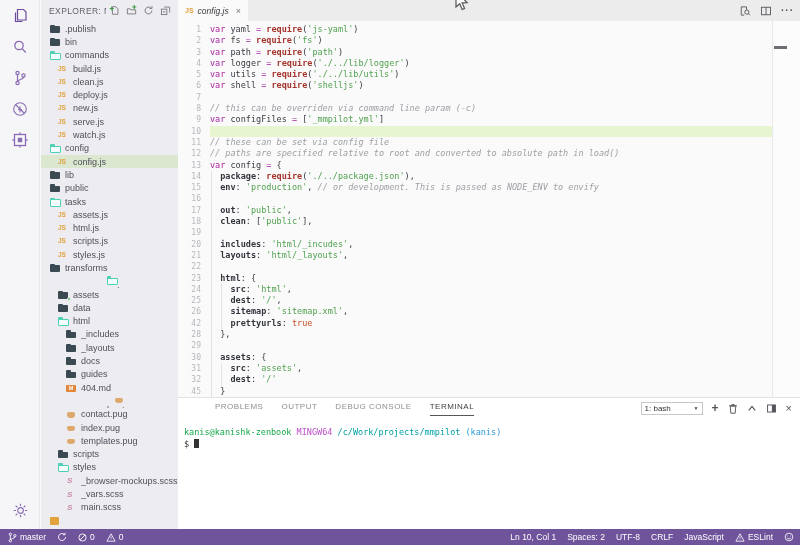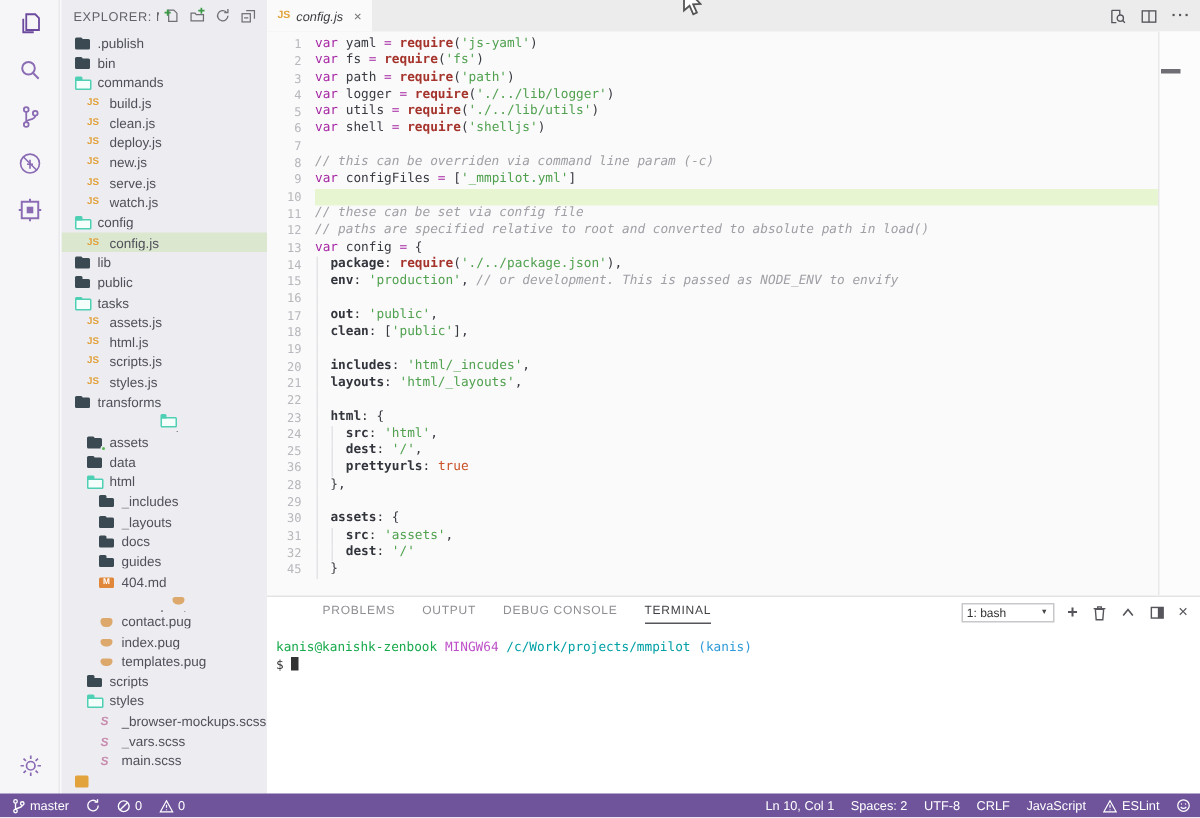--- a/index.html
+++ b/index.html
@@ -443,21 +443,25 @@
         </div>
         <div class="code-line">
           <span class="ln">24</span>
           <span class="lc"><i class="guide g0"></i><i class="guide g1"></i><span class="tk-p">    </span><span class="tk-r">src</span><span class="tk-p">: </span><span class="tk-s">'html'</span><span class="tk-p">,</span></span>
         </div>
         <div class="code-line">
           <span class="ln">25</span>
           <span class="lc"><i class="guide g0"></i><i class="guide g1"></i><span class="tk-p">    </span><span class="tk-r">dest</span><span class="tk-p">: </span><span class="tk-s">'/'</span><span class="tk-p">,</span></span>
         </div>
         <div class="code-line">
-          <span class="ln">36</span>
+          <span class="ln">26</span>
+          <span class="lc"><i class="guide g0"></i><i class="guide g1"></i><span class="tk-p">    </span><span class="tk-r">sitemap</span><span class="tk-p">: </span><span class="tk-s">'sitemap.xml'</span><span class="tk-p">,</span></span>
+        </div>
+        <div class="code-line">
+          <span class="ln">42</span>
           <span class="lc"><i class="guide g0"></i><i class="guide g1"></i><span class="tk-p">    </span><span class="tk-r">prettyurls</span><span class="tk-p">: </span><span class="tk-b">true</span></span>
         </div>
         <div class="code-line">
           <span class="ln">28</span>
           <span class="lc"><i class="guide g0"></i><span class="tk-p">  },</span></span>
         </div>
         <div class="code-line">
           <span class="ln">29</span>
           <span class="lc"><i class="guide g0"></i></span>
         </div>

